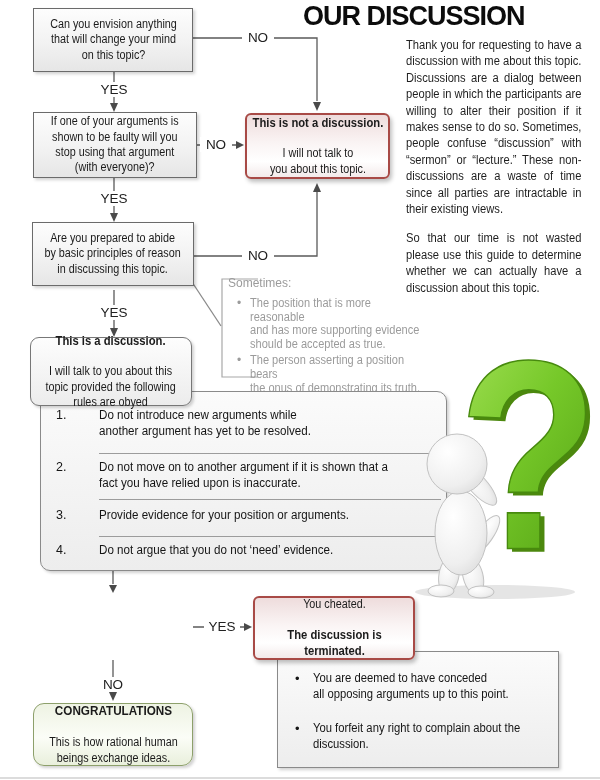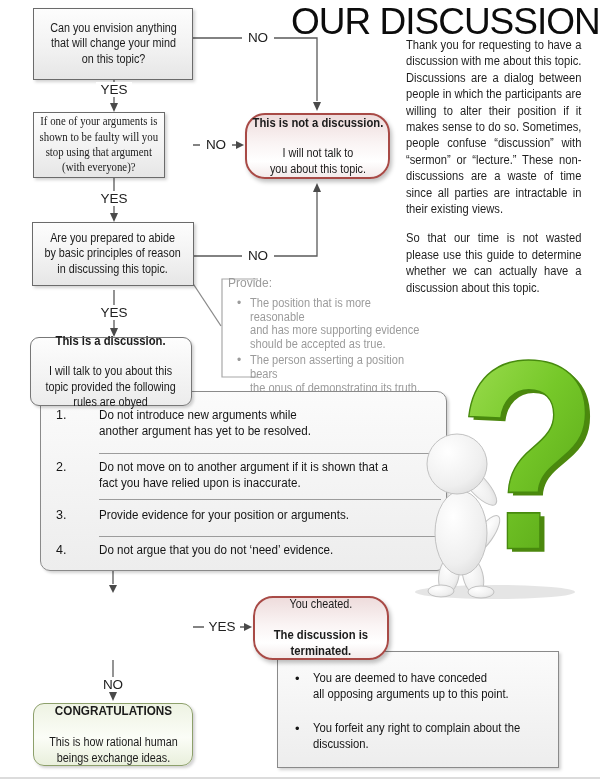--- a/index.html
+++ b/index.html
@@ -1,30 +1,30 @@
 <!DOCTYPE html>
 <html><head>
 <meta charset="utf-8">
 <style>
   html,body{margin:0;padding:0;background:#fff;}
   .page{position:relative;width:600px;height:780px;background:#ffffff;overflow:hidden;
         font-family:"Liberation Sans",sans-serif;color:#1b1b1b;}
   svg.connectors{position:absolute;left:0;top:0;z-index:1;}
-  .title{position:absolute;left:291px;top:1px;font-size:37px;font-weight:normal;letter-spacing:-1px;
+  .title{position:absolute;left:303px;top:1px;font-size:27px;font-weight:bold;letter-spacing:-1px;
          color:#0c0c0c;white-space:nowrap;z-index:2;}
   .intro{position:absolute;left:406px;top:37px;width:196px;transform:scaleX(.895);
          transform-origin:left top;font-size:12.5px;line-height:16.4px;text-align:justify;
          color:#1f1f1f;z-index:2;}
   .intro p{margin:0 0 13px 0;}
   .box{position:absolute;box-sizing:border-box;display:flex;align-items:center;justify-content:center;
        text-align:center;z-index:2;}
   .lift{z-index:3;text-align:center;}
   .sq{border:1.5px solid #6b6b6b;background:linear-gradient(180deg,#fdfdfd 0%,#f2f2f2 55%,#e6e6e6 100%);
       box-shadow:2px 2px 3px rgba(0,0,0,.18);}
-  .rdd{border:2px solid #a84a46;border-radius:20px;
+  .rdd{border:2px solid #a84a46;border-radius:6px;
       background:linear-gradient(180deg,#eedcdc 0%,#faf4f4 45%,#ffffff 75%,#f3eaea 100%);
       box-shadow:2px 3px 4px rgba(0,0,0,.25);}
   .grn{border:1.5px solid #8da06b;border-radius:11px;
       background:linear-gradient(180deg,#eef3e3 0%,#fbfdf7 55%,#e9efdc 100%);
       box-shadow:2px 2px 3px rgba(0,0,0,.18);}
   .rnd{border:1.5px solid #777;border-radius:9px;
       background:linear-gradient(180deg,#fdfdfd 0%,#ececec 100%);
       box-shadow:2px 2px 3px rgba(0,0,0,.18);}
   .panel{position:absolute;box-sizing:border-box;border:1.4px solid #8a8a8a;
       background:linear-gradient(180deg,#fbfbfb 0%,#ededed 100%);
@@ -81,27 +81,27 @@
       <polygon points="244,623 244,631 252,627"></polygon>
     </g>
   </svg>
 
   <div class="title">OUR DISCUSSION</div>
   <div class="intro">
     <p>Thank you for requesting to have a discussion with me about this topic. Discussions are a dialog between people in which the participants are willing to alter their position if it makes sense to do so. Sometimes, people confuse “discussion” with “sermon” or “lecture.” These non-discussions are a waste of time since all parties are intractable in their existing views.</p>
     <p>So that our time is not wasted please use this guide to determine whether we can actually have a discussion about this topic.</p>
   </div>
 
-  <div class="box sq" style="left:33px;top:8px;width:160px;height:72px;">
+  <div class="box sq" style="left:33px;top:8px;width:160px;height:64px;">
     <div class="ctext">Can you envision anything
 that will change your mind
 on this topic?</div>
   </div>
 
-  <div class="box sq" style="left:33px;top:112px;width:132px;height:66px;font-family:Liberation Serif, serif;">
+  <div class="box sq" style="left:33px;top:112px;width:164px;height:66px;">
     <div class="ctext">If one of your arguments is
 shown to be faulty will you
 stop using that argument
 (with everyone)?</div>
   </div>
 
   <div class="box sq" style="left:32px;top:222px;width:162px;height:64px;">
     <div class="ctext">Are you prepared to abide
 by basic principles of reason
 in discussing this topic.</div>
@@ -109,21 +109,21 @@
 
   <div class="box rdd" style="left:245px;top:113px;width:145px;height:66px;">
     <div class="ctext">
       <div class="b">This is not a discussion.</div>
       <div>I will not talk to
 you about this topic.</div>
     </div>
   </div>
 
   <div class="ex">
-    <div class="h">Provide:</div>
+    <div class="h">Sometimes:</div>
     <div class="item">
       <span class="bu">•</span>
       <span class="t">The position that is more reasonable
 and has more supporting evidence
 should be accepted as true.</span>
     </div>
     <div class="item">
       <span class="bu">•</span>
       <span class="t">The person asserting a position bears
 the onus of demonstrating its truth.</span>
@@ -170,21 +170,21 @@
       <span class="t">You are deemed to have conceded
 all opposing arguments up to this point.</span>
     </div>
     <div class="citem" style="left:17px;top:69px;">
       <span class="bu">•</span>
       <span class="t">You forfeit any right to complain about the
 discussion.</span>
     </div>
   </div>
 
-  <div class="box rdd lift" style="left:253px;top:596px;width:136px;height:64px;">
+  <div class="box rdd lift" style="left:253px;top:596px;width:162px;height:64px;">
     <div class="ctext">
       <div>You cheated.</div>
       <div class="b">The discussion is
 terminated.</div>
     </div>
   </div>
 
   <div class="box grn" style="left:33px;top:703px;width:160px;height:63px;">
     <div class="ctext">
       <div class="b" style="font-size:13px;">CONGRATULATIONS</div>

